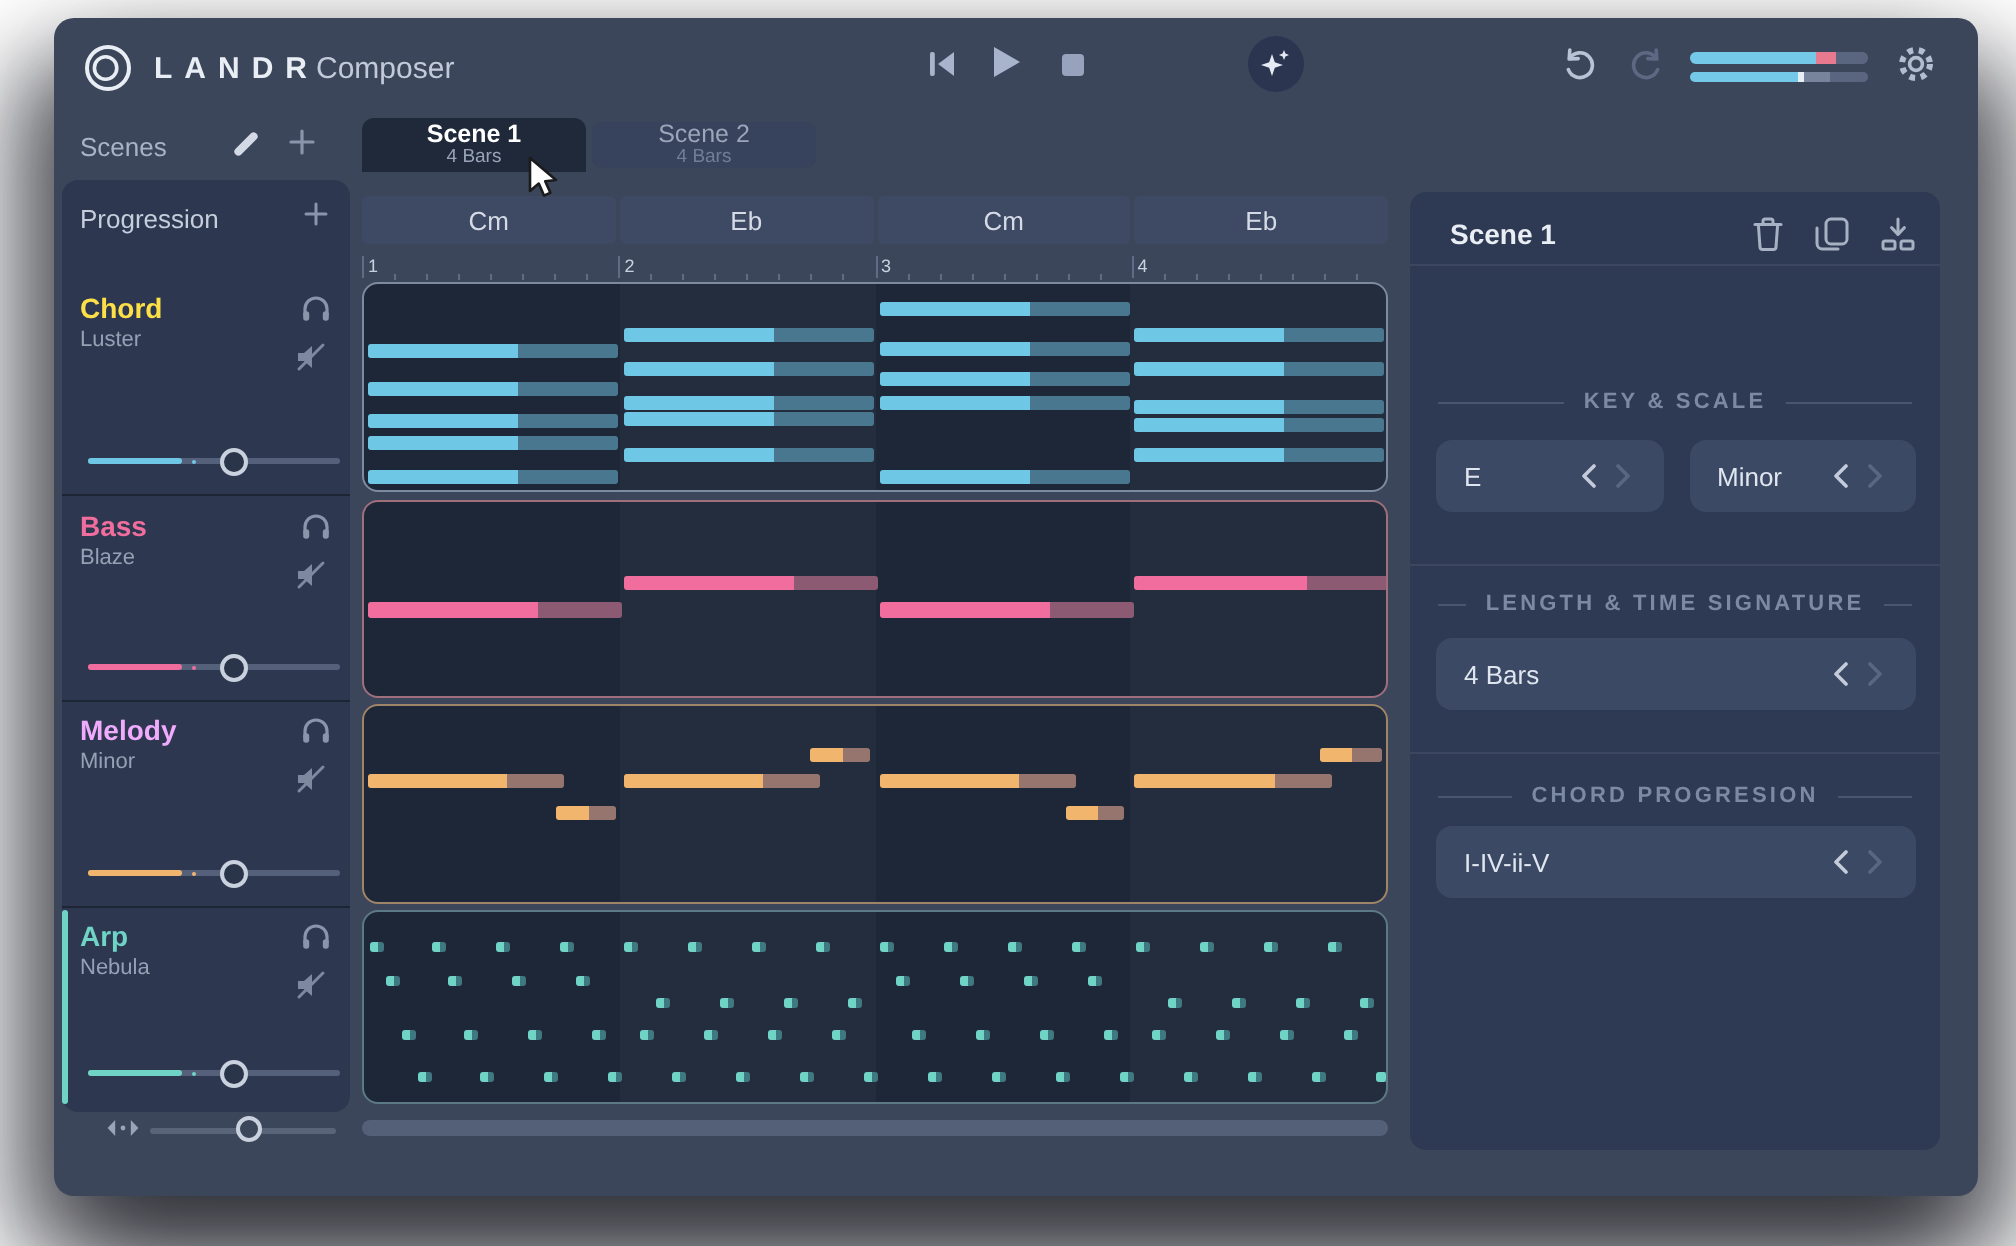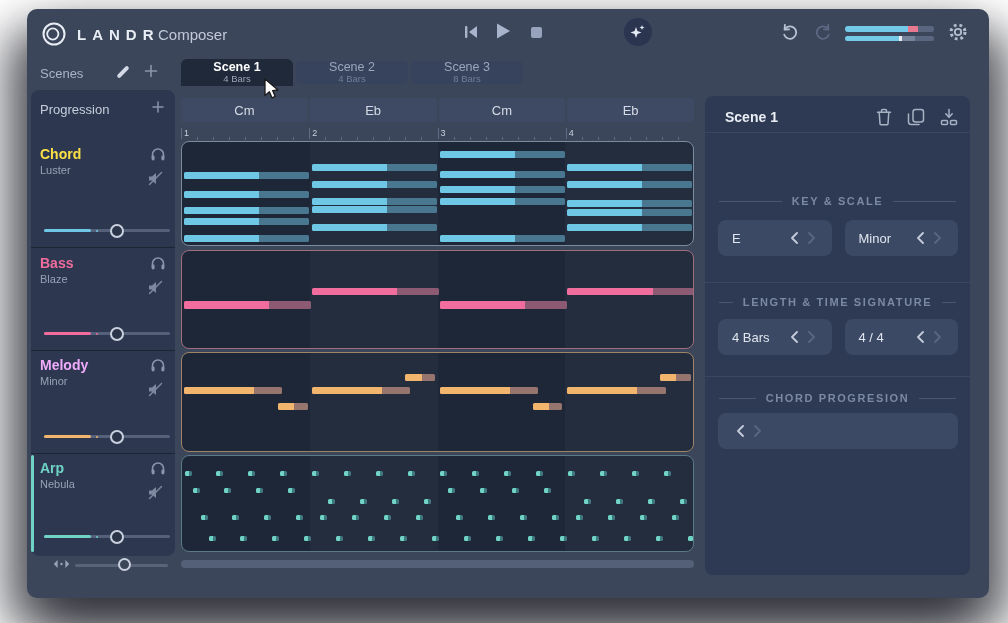--- a/index.html
+++ b/index.html
@@ -172,24 +172,20 @@
         </svg>
   </span>
   <div class="abs" id="scene-tabs">
         <div class="scene-tab active">
           <span class="tname">Scene 1</span>
                    <span class="tbars">4 Bars</span>
         </div>
         <div class="scene-tab">
           <span class="tname">Scene 2</span>
                    <span class="tbars">4 Bars</span>
-        </div>
-        <div class="scene-tab">
-          <span class="tname">Scene 3</span>
-                   <span class="tbars">8 Bars</span>
         </div>
       </div>
 
   <div class="abs" id="left-panel"></div>
   <span class="abs prog-label">Progression</span>
   <span class="abs icon-btn" style="left:124px;top:91px;">
     <svg width="14" height="14" viewBox="0 0 14 14" stroke="#8A95AB" stroke-width="1.5" stroke-linecap="round">
           <line x1="7" y1="2" x2="7" y2="12"></line>
           <line x1="2" y1="7" x2="12" y2="7"></line>
         </svg>
@@ -519,42 +515,30 @@
                 <svg width="9" height="12" viewBox="0 0 9 12" fill="none" stroke="#C4CCDB" stroke-width="1.8" stroke-linecap="round" stroke-linejoin="round">
                   <polyline points="7,1 2,6 7,11"></polyline>
                 </svg>
               </span>
       <span class="sel-chev">
                 <svg width="9" height="12" viewBox="0 0 9 12" fill="none" stroke="#5A6781" stroke-width="1.8" stroke-linecap="round" stroke-linejoin="round">
                   <polyline points="2,1 7,6 2,11"></polyline>
                 </svg>
               </span>
             </div>
-            <div class="selector">
-              <span class="val">4 / 4</span>
-      <span class="sel-chev">
-                <svg width="9" height="12" viewBox="0 0 9 12" fill="none" stroke="#C4CCDB" stroke-width="1.8" stroke-linecap="round" stroke-linejoin="round">
-                  <polyline points="7,1 2,6 7,11"></polyline>
-                </svg>
-              </span>
-      <span class="sel-chev">
-                <svg width="9" height="12" viewBox="0 0 9 12" fill="none" stroke="#5A6781" stroke-width="1.8" stroke-linecap="round" stroke-linejoin="round">
-                  <polyline points="2,1 7,6 2,11"></polyline>
-                </svg>
-              </span>
-            </div>
           </div>
           <div class="abs insp-divider" style="top: 280px;"></div>
           <div class="abs sec-label" style="top: 296px;">
             <span class="line"></span>
             <span class="txt">CHORD PROGRESION</span>
             <span class="line"></span>
           </div>
           <div class="abs sel-row" style="top: 317px;">
             <div class="selector">
+              <span class="val">I-IV-ii-V</span>
       <span class="sel-chev">
                 <svg width="9" height="12" viewBox="0 0 9 12" fill="none" stroke="#C4CCDB" stroke-width="1.8" stroke-linecap="round" stroke-linejoin="round">
                   <polyline points="7,1 2,6 7,11"></polyline>
                 </svg>
               </span>
       <span class="sel-chev">
                 <svg width="9" height="12" viewBox="0 0 9 12" fill="none" stroke="#5A6781" stroke-width="1.8" stroke-linecap="round" stroke-linejoin="round">
                   <polyline points="2,1 7,6 2,11"></polyline>
                 </svg>
               </span>

